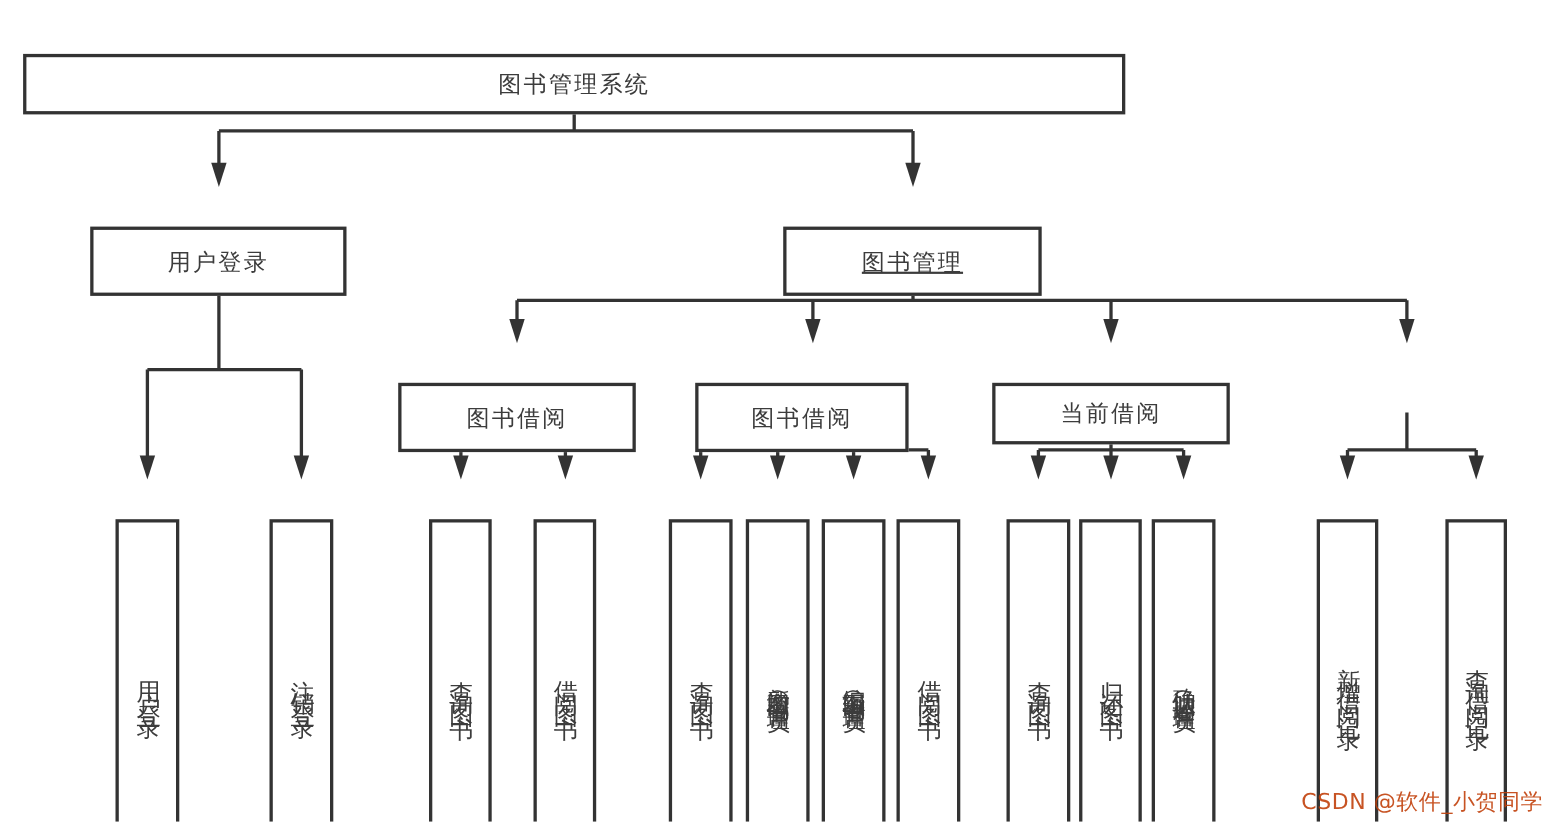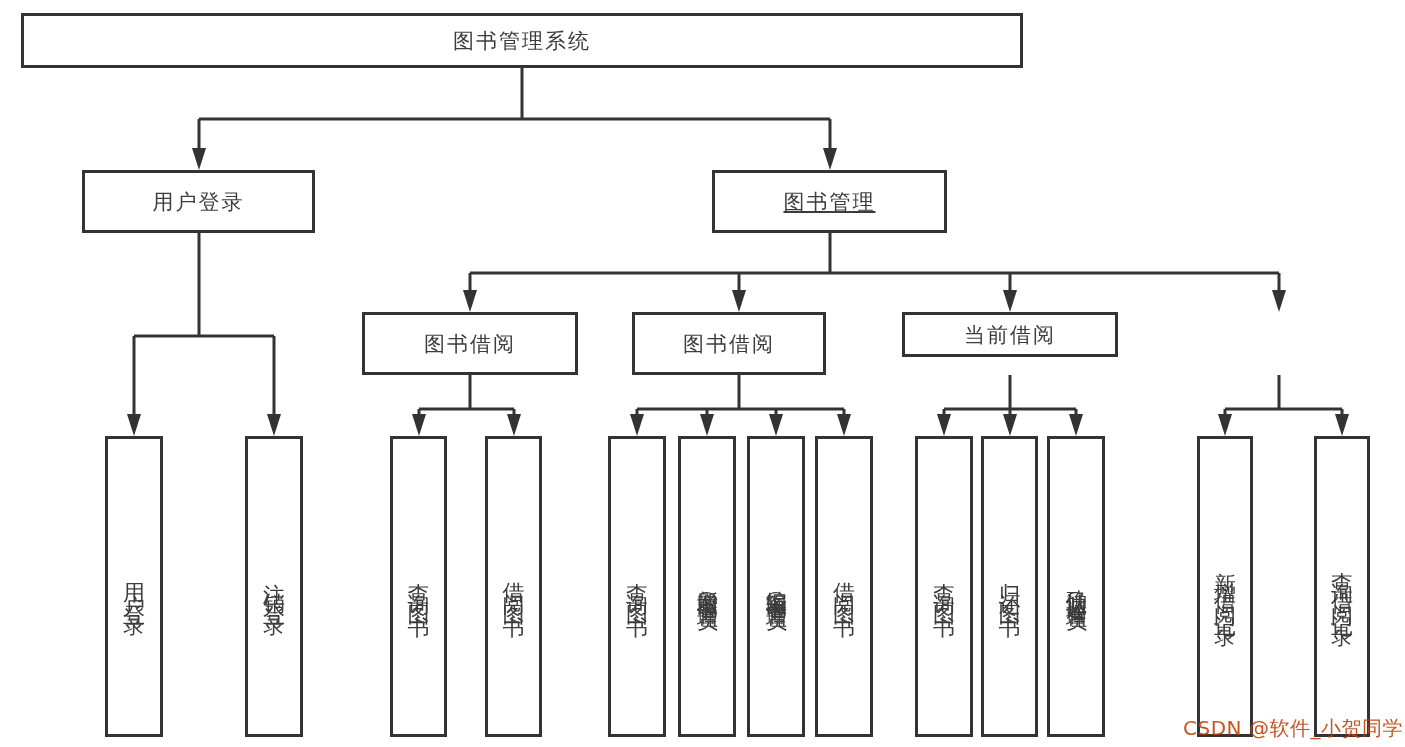--- a/index.html
+++ b/index.html
@@ -20,20 +20,21 @@
   .node {
     position: absolute;
     box-sizing: border-box;
     border: 3px solid #333333;
     background: #ffffff;
     display: flex;
     align-items: center;
     justify-content: center;
     color: #3c3c3c;
     z-index: 2;
+    margin-top: 36px;
   }
   .node.h .label {
     font-size: 21px;
     letter-spacing: 2px;
     white-space: nowrap;
   }
   .node.v .label {
     writing-mode: vertical-rl;
     text-orientation: mixed;
     font-size: 22px;
@@ -111,21 +112,21 @@
   <div class="node h" style="left:712px; top:170px; width:235px; height:63px;text-decoration:underline;">
     <span class="label">图书管理</span>
   </div>
 
   <div class="node h" style="left:362px; top:312px; width:216px; height:63px;">
     <span class="label">图书借阅</span>
   </div>
   <div class="node h" style="left:632px; top:312px; width:194px; height:63px;">
     <span class="label">图书借阅</span>
   </div>
-  <div class="node h" style="left:902px; top:312px; width:216px; height:45px;">
+  <div class="node h" style="left:902px; top:312px; width:216px; height:56px;">
     <span class="label">当前借阅</span>
   </div>
 
   <div class="node v" style="left:105px; top:436px; width:58px; height:301px;">
     <span class="label">用户登录</span>
   </div>
   <div class="node v" style="left:245px; top:436px; width:58px; height:301px;">
     <span class="label">注销登录</span>
   </div>
 

